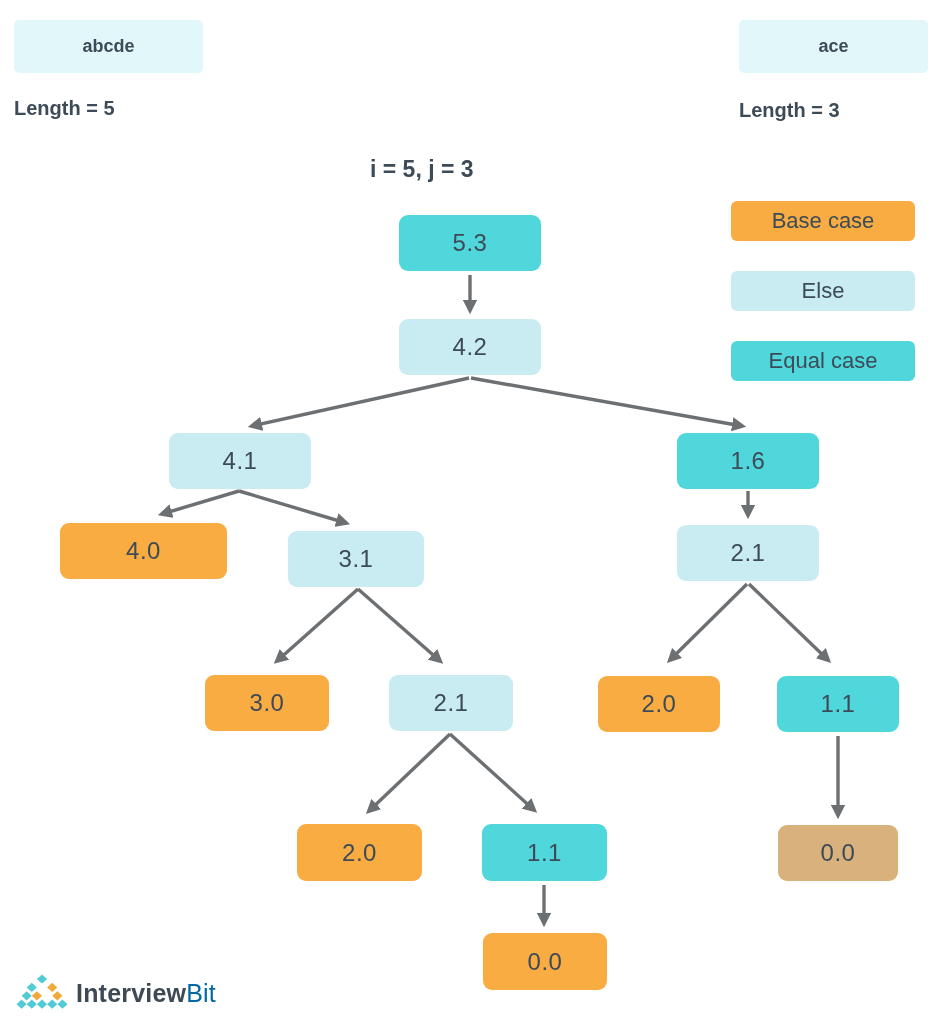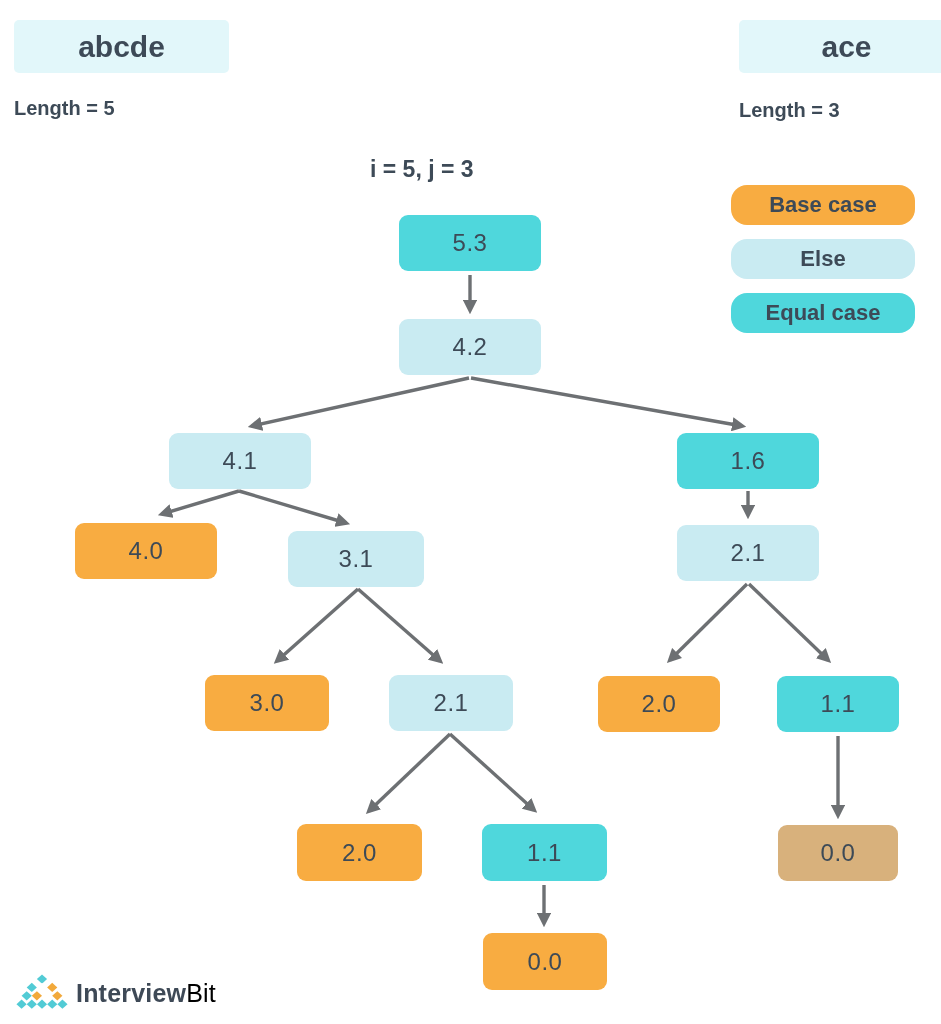--- a/index.html
+++ b/index.html
@@ -28,27 +28,27 @@
     font-weight: 400;
     color: #3D4A57;
     letter-spacing: 0.5px;
   }
   .equal { background: #4FD7DC; }
   .else  { background: #C9EBF2; }
   .base  { background: #F8AC41; }
   .empty { background: #D8B17C; }
   .str-box {
     position: absolute;
-    width: 215px; height: 53px;
+    width: 189px; height: 53px;
     background: #E2F7FA;
     border-radius: 5px;
     display: flex;
     align-items: center;
     justify-content: center;
-    font-size: 30px;
+    font-size: 18px;
     font-weight: 700;
   }
   .length-label {
     position: absolute;
     width: 189px;
     text-align: left;
     font-size: 20px;
     font-weight: 700;
   }
   .annotation {
@@ -62,37 +62,38 @@
   .legend {
     position: absolute;
     left: 731px; top: 185px;
     width: 184px;
     display: flex;
     flex-direction: column;
     gap: 14px;
   }
   .legend-item {
     height: 40px;
-    border-radius: 16px;
+    border-radius: 6px;
     display: flex;
     align-items: center;
     justify-content: center;
     font-size: 22px;
-    font-weight: 700;
+    font-weight: 400;
+    margin-top: 16px;
   }
   .logo {
     position: absolute;
     left: 16px; top: 974px;
     display: flex;
     align-items: center;
     gap: 8px;
   }
   .logo-text { font-size: 25px; letter-spacing: 0.2px; }
   .logo-text .primary { font-weight: 700; color: #3E4956; }
-  .logo-text .secondary { font-weight: 400; color: #000000; }
+  .logo-text .secondary { font-weight: 400; color: #0369a1; }
 </style>
 </head>
 <body>
 
 <div class="canvas">
 
   <svg class="arrows" viewBox="0 0 941 1024">
     <defs>
       <marker id="arw" viewBox="0 0 10 10" refX="7" refY="5" markerWidth="4.2" markerHeight="4.2" orient="auto">
         <path d="M0,0 L10,5 L0,10 z" fill="#6D7073"></path>
@@ -127,21 +128,21 @@
   <div class="legend">
     <div class="legend-item base">Base case</div>
     <div class="legend-item else">Else</div>
     <div class="legend-item equal">Equal case</div>
   </div>
 
   <div class="node equal" style="left:399px;top:215px;width:142px;height:56px;">5.3</div>
   <div class="node else" style="left:399px;top:319px;width:142px;height:56px;">4.2</div>
   <div class="node else" style="left:169px;top:433px;width:142px;height:56px;">4.1</div>
   <div class="node equal" style="left:677px;top:433px;width:142px;height:56px;">1.6</div>
-  <div class="node base" style="left:75px;top:523px;width:142px;height:56px;">4.0</div>
+  <div class="node base" style="left:60px;top:523px;width:167px;height:56px;">4.0</div>
   <div class="node else" style="left:288px;top:531px;width:136px;height:56px;">3.1</div>
   <div class="node else" style="left:677px;top:525px;width:142px;height:56px;">2.1</div>
   <div class="node base" style="left:205px;top:675px;width:124px;height:56px;">3.0</div>
   <div class="node else" style="left:389px;top:675px;width:124px;height:56px;">2.1</div>
   <div class="node base" style="left:598px;top:676px;width:122px;height:56px;">2.0</div>
   <div class="node equal" style="left:777px;top:676px;width:122px;height:56px;">1.1</div>
   <div class="node base" style="left:297px;top:824px;width:125px;height:57px;">2.0</div>
   <div class="node equal" style="left:482px;top:824px;width:125px;height:57px;">1.1</div>
   <div class="node empty" style="left:778px;top:825px;width:120px;height:56px;">0.0</div>
   <div class="node base" style="left:483px;top:933px;width:124px;height:57px;">0.0</div>

